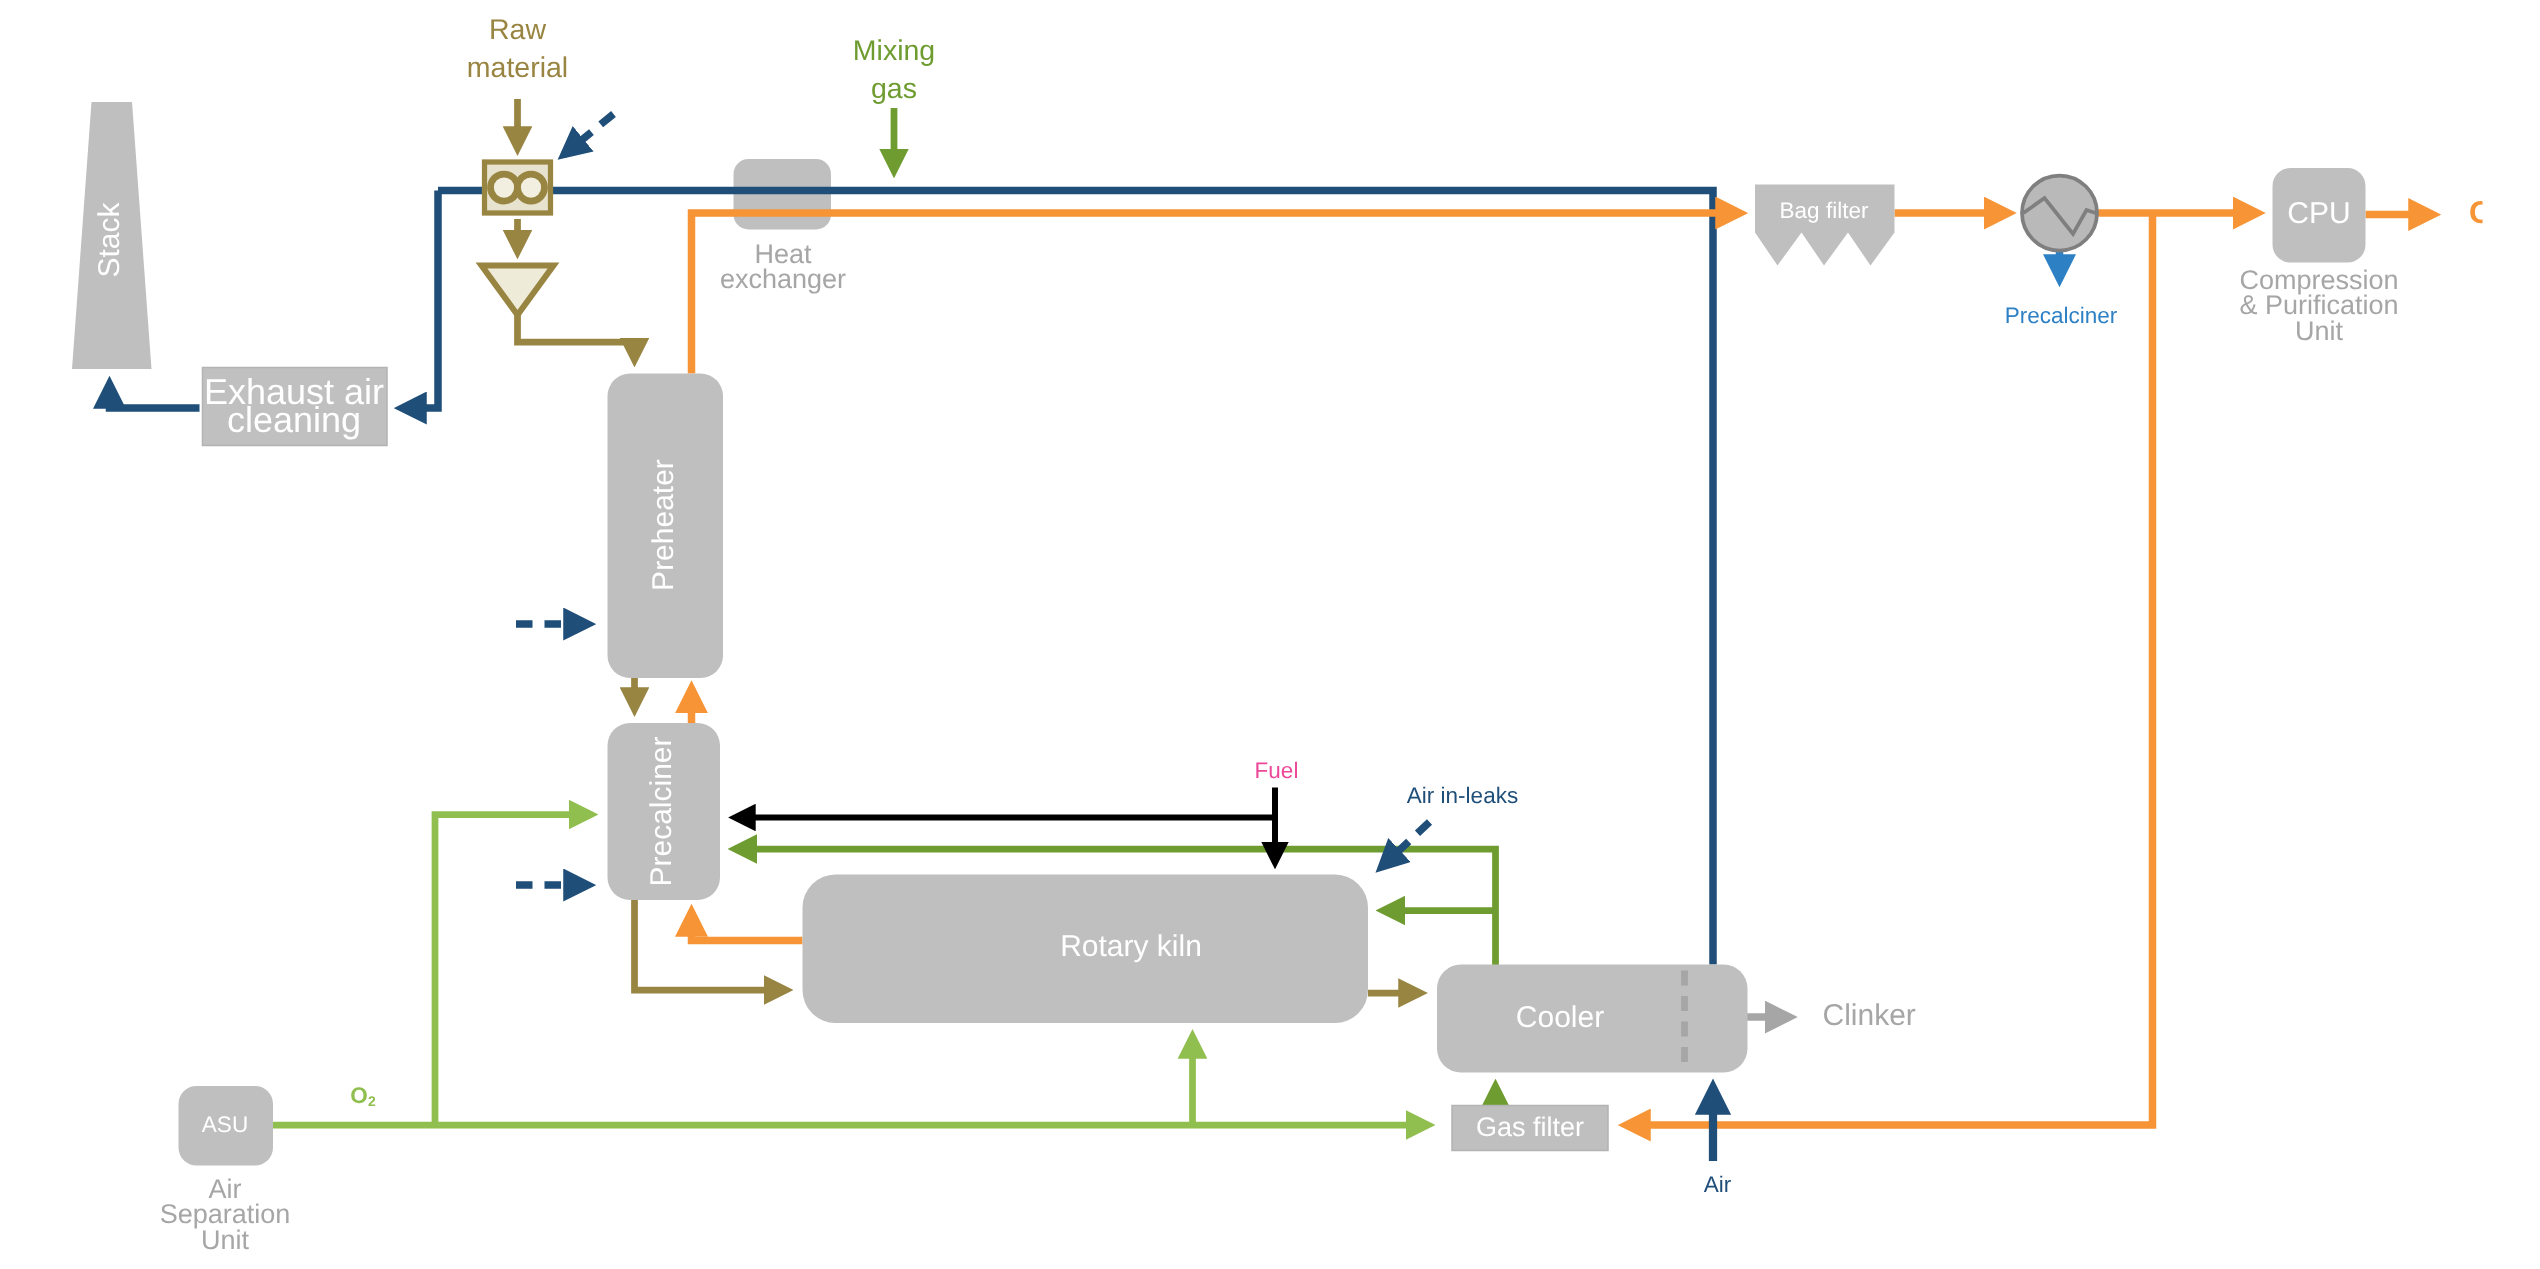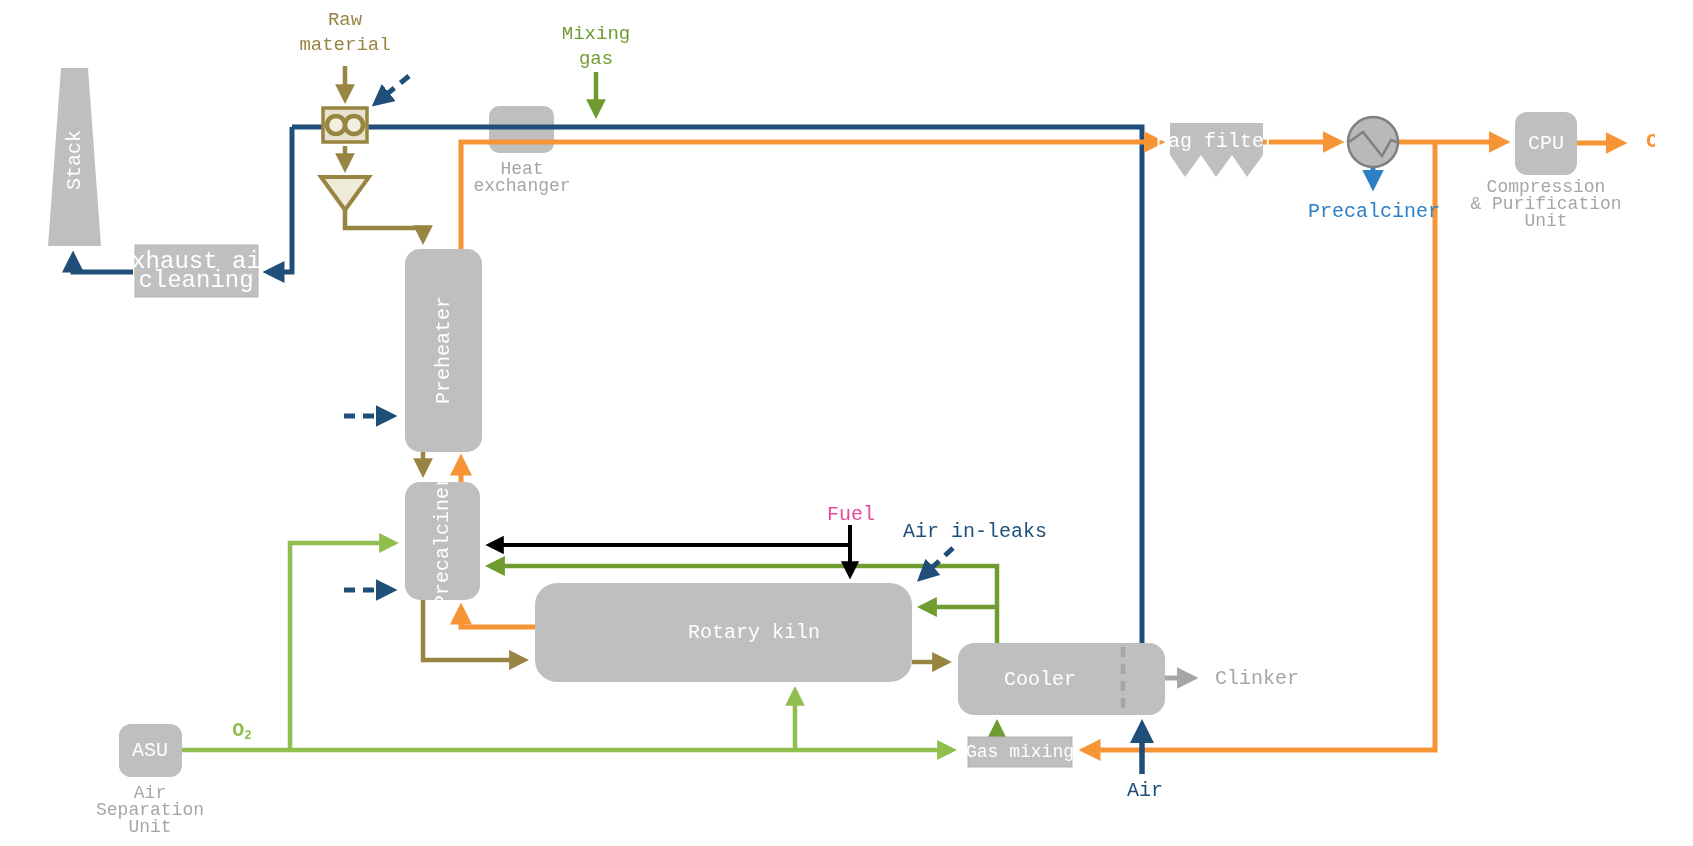--- a/index.html
+++ b/index.html
@@ -1,20 +1,20 @@
 <!DOCTYPE html>
 <html><head>
 <meta charset="utf-8">
 <style>
   html,body{margin:0;padding:0;background:#ffffff;}
   #stage{
     position:relative;
     width:1655px;height:846px;
     background:#ffffff;
-    font-family:Liberation Mono, monospace;
+    font-family:Liberation Sans, sans-serif;
     overflow:hidden;
   }
   #flow-svg{position:absolute;left:0;top:0;}
   .lbl{
     position:absolute;
     transform:translate(-50%,-50%);
     text-align:center;
     white-space:nowrap;
     line-height:1.15;
   }
@@ -24,21 +24,21 @@
   .c-gray{color:#a6a6a6;}
   .c-olive{color:#998542;}
   .c-dgreen{color:#6f9c30;}
   .c-lgreen{color:#90bf4f;}
   .c-dblue{color:#1f4e79;}
   .c-mblue{color:#2e80c4;}
   .c-orange{color:#f79435;}
   .c-black{color:#ec4899;}
   .fs17{font-size:24px;line-height:19px;}
   .fs18{font-size:18px;line-height:17px;}
-  .fs19{font-size:20px;}
+  .fs19{font-size:15px;}
   .fs20{font-size:20px;}
   .two-line{line-height:25px;font-size:19px;}
   .bold{font-weight:bold;}
   .sub{font-size:0.62em;vertical-align:-0.25em;font-weight:bold;}
 </style>
 </head>
 <body>
 
 <div id="stage">
 
@@ -215,21 +215,21 @@
 
   <div class="lbl c-dblue fs19" style="left:975px;top:531px;text-align:right;">
     <span>Air in-leaks</span>
   </div>
 
   <div class="lbl left-anchor c-gray fs20" style="left:1215px;top:678px;">
     <span>Clinker</span>
   </div>
 
   <div class="lbl c-white fs18" style="left:1020px;top:752px;">
-    <span>Gas mixing</span>
+    <span>Gas filter</span>
   </div>
 
   <div class="lbl c-dblue fs19" style="left:1145px;top:790px;">
     <span>Air</span>
   </div>
 
   <div class="lbl c-white fs19" style="left:150px;top:750px;">
     <span>ASU</span>
   </div>
 

